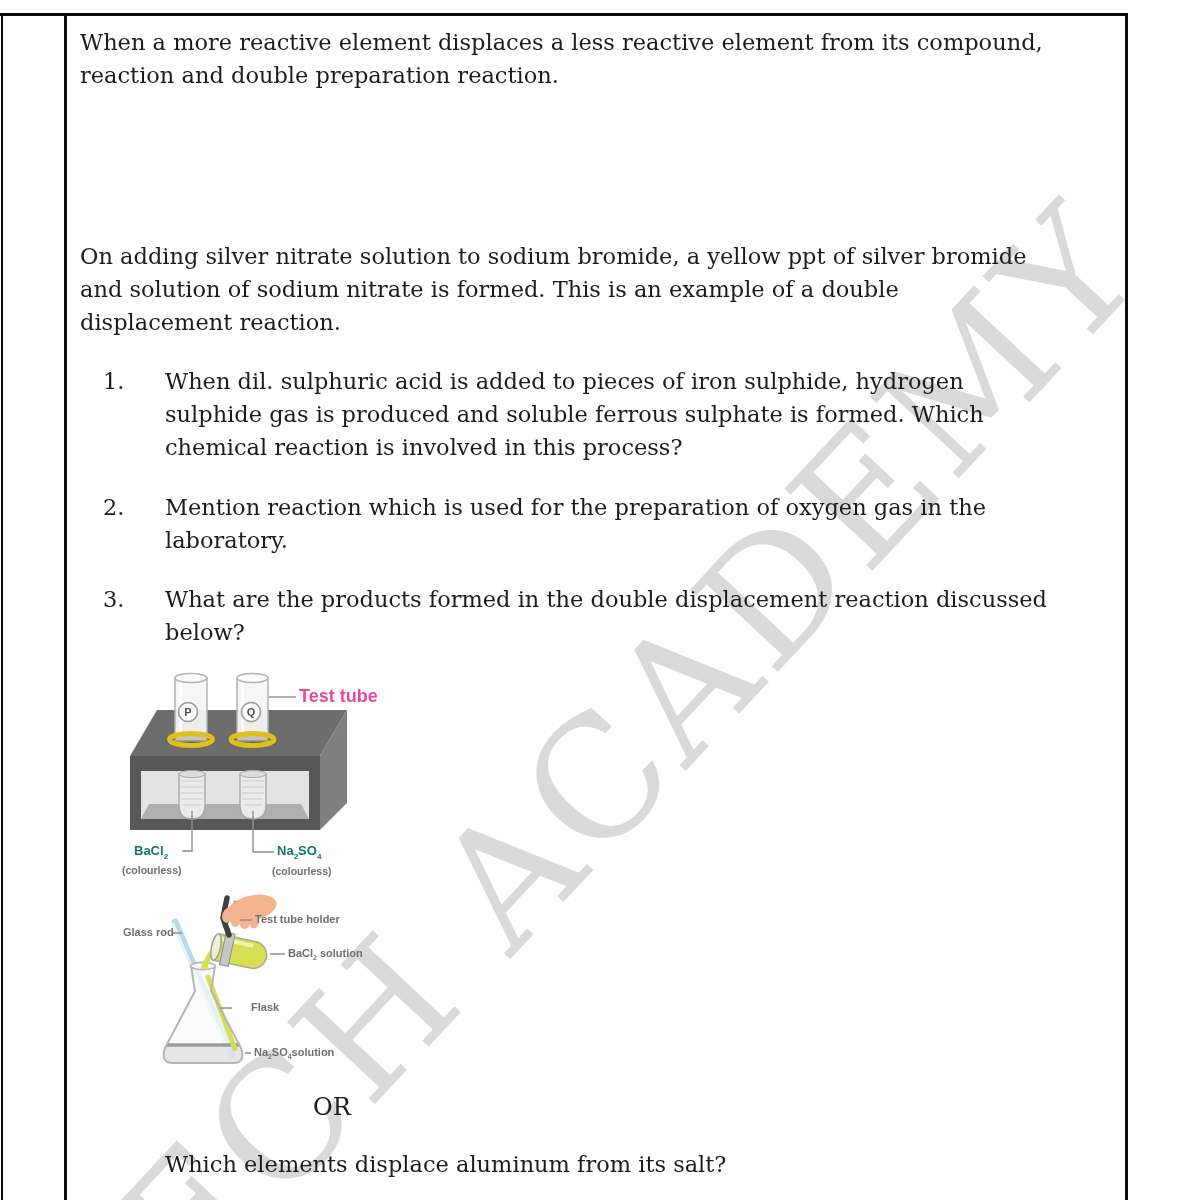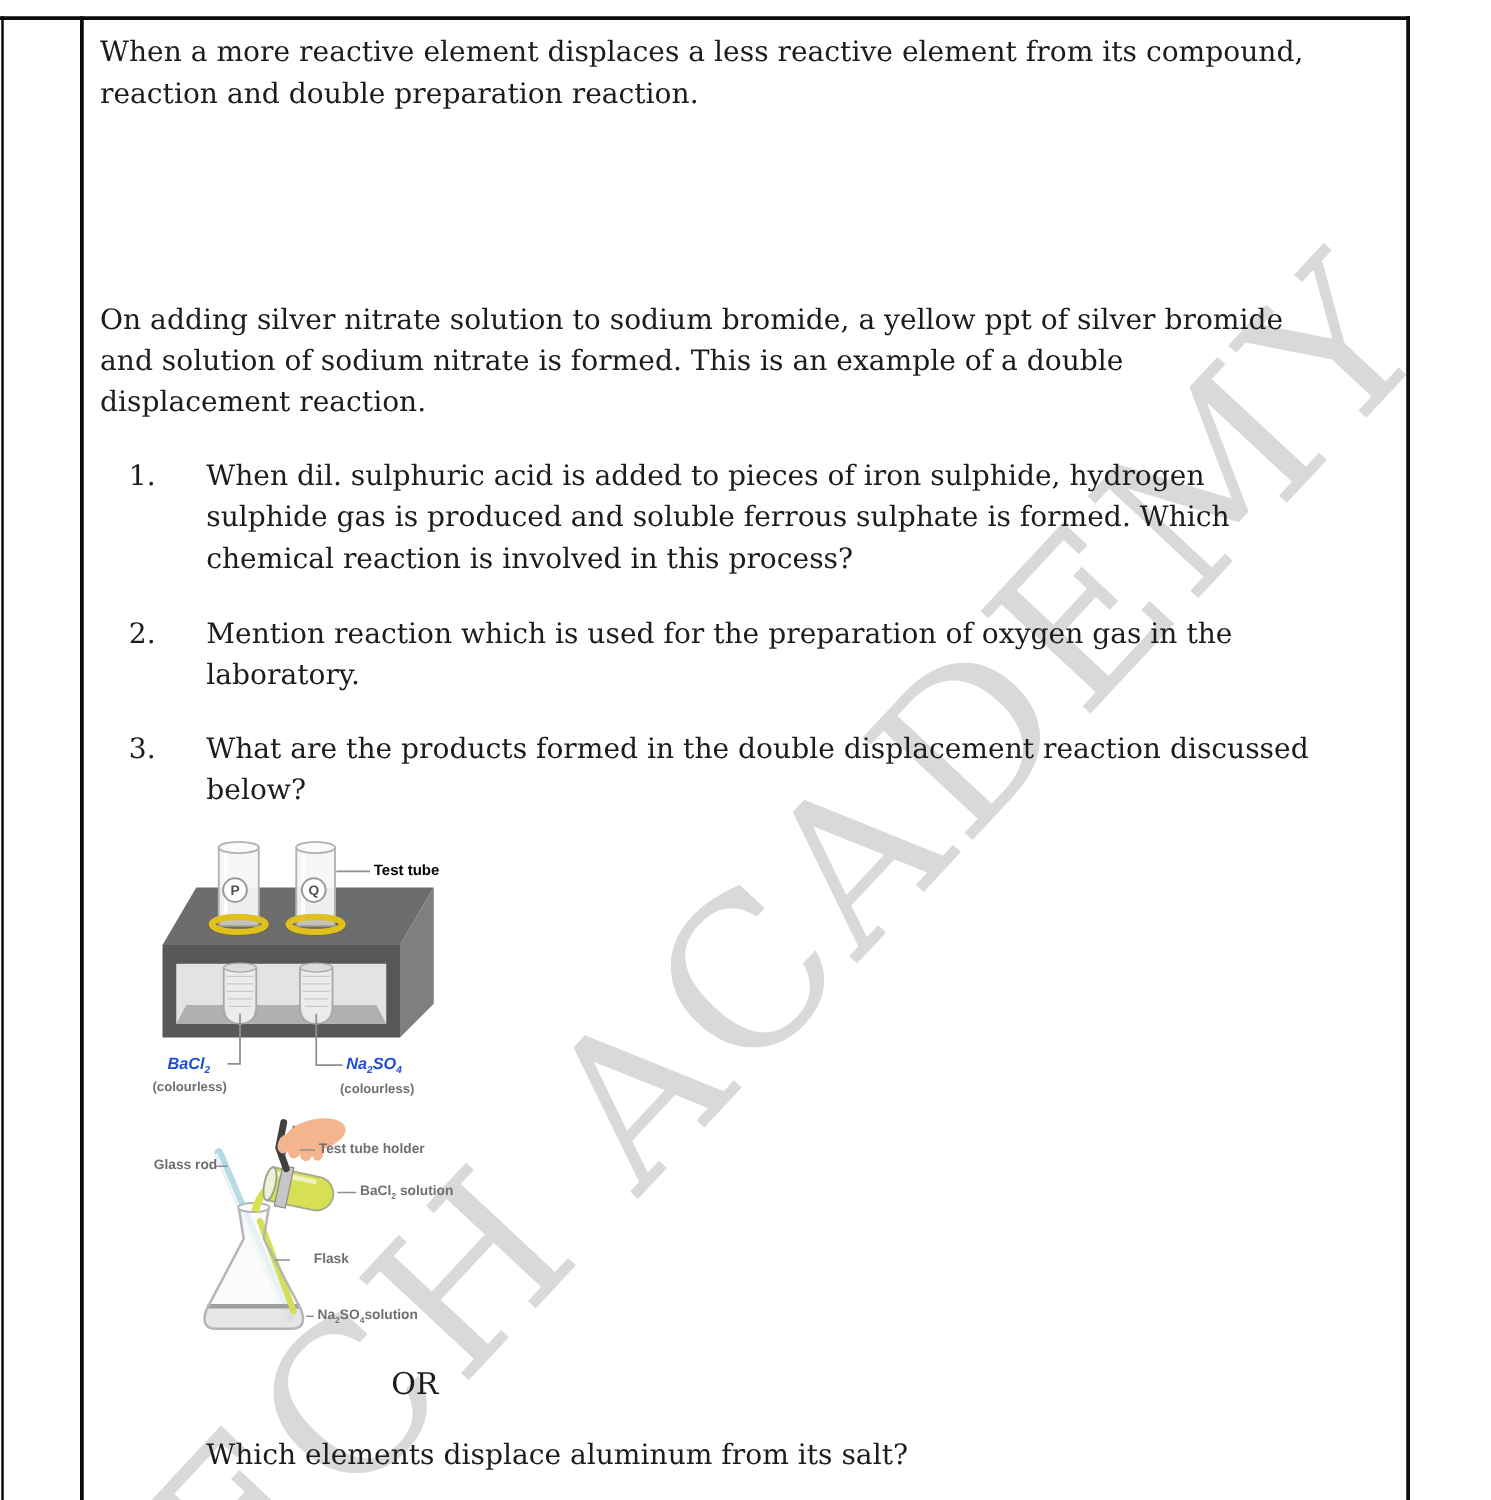--- a/index.html
+++ b/index.html
@@ -28,23 +28,23 @@
   .line { white-space:nowrap; }
   .or { left:313px; top:1091px; font-weight:normal; font-size:24px; }
   .altq { left:165px; top:1148px; white-space:nowrap;text-align:right; }
 
   
   .diagram { position:absolute; z-index:1; font-family:"Liberation Sans",sans-serif; }
   #stand-diagram { left:120px; top:665px; width:250px; height:225px; }
   #flask-diagram { left:115px; top:893px; width:260px; height:205px; }
   .dlabel { position:absolute; color:#6f6f6f; font-size:11px; font-weight:600;
             line-height:13px; white-space:nowrap; }
-  .dlabel.formula { color:#1d4ed8; font-size:13px; font-weight:bold;font-style:italic; }
+  .dlabel.formula { color:#0f766e; font-size:13px; font-weight:bold; }
   .dlabel.note { color:#707070; font-size:10.5px; font-weight:bold; }
-  .dlabel.tt { font-size:12px; color:#000000; }
+  .dlabel.tt { font-size:18px; color:#ec4899; }
   .dlabel sub { font-size:0.62em; }
 </style>
 </head>
 <body>
 
 <div class="page">
 
   <div class="watermark">TECH ACADEMY</div>
 
   <div class="btop"></div>

